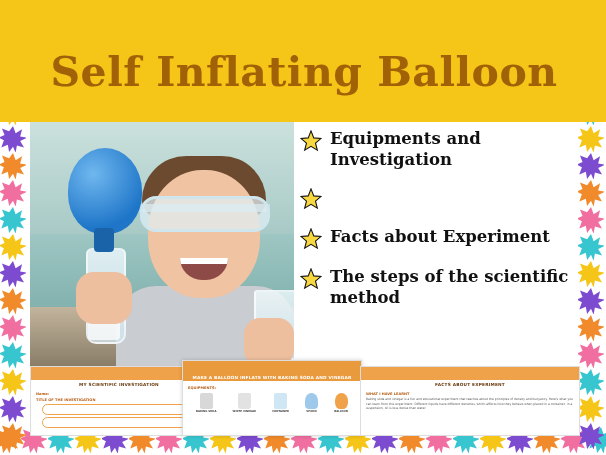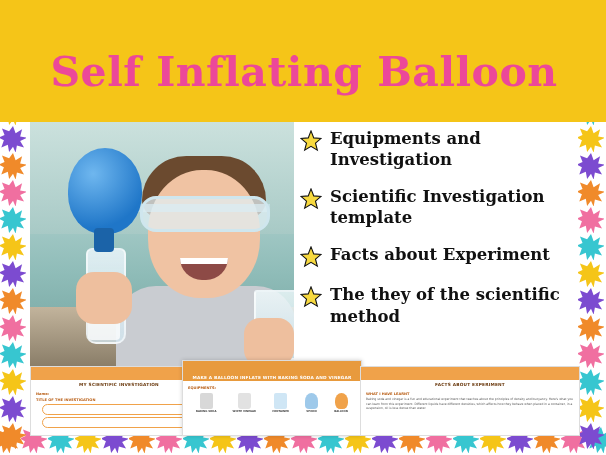--- a/index.html
+++ b/index.html
@@ -30,21 +30,21 @@
   }
   .title-inner{
     position:absolute;left:30px;top:22px;width:548px;height:100px;
     display:flex;align-items:center;justify-content:center;
   }
   .title-text{
     font-family:"DejaVu Serif", serif;
     font-weight:bold;
     font-size:41px;
     letter-spacing:0.5px;
-    color:#ec4899;
+    color:#a16207;
     white-space:nowrap;
   }
 
   
   .photo{
     position:absolute;left:30px;top:122px;width:264px;height:244px;
     overflow:hidden;
     background:#9fc9c9;
   }
   .photo-bg{position:absolute;inset:0;background:
@@ -581,39 +581,38 @@
       </span>
       <span class="bullet-text">Equipments and Investigation</span>
     </div>
 
     <div class="bullet">
       <span class="bullet-star">
         <svg viewBox="0 0 24 24">
             <polygon points="12,1 15,8.6 23,9.2 16.9,14.4 18.9,22 12,17.8 5.1,22 7.1,14.4 1,9.2 9,8.6" fill="#f7d93f" stroke="#111" stroke-width="1.2"></polygon>
           </svg>
       </span>
-      <span class="bullet-text">Scientific Investigation template</span>
     </div>
 
     <div class="bullet">
       <span class="bullet-star">
         <svg viewBox="0 0 24 24">
             <polygon points="12,1 15,8.6 23,9.2 16.9,14.4 18.9,22 12,17.8 5.1,22 7.1,14.4 1,9.2 9,8.6" fill="#f7d93f" stroke="#111" stroke-width="1.2"></polygon>
           </svg>
       </span>
       <span class="bullet-text">Facts about Experiment</span>
     </div>
 
     <div class="bullet">
       <span class="bullet-star">
         <svg viewBox="0 0 24 24">
             <polygon points="12,1 15,8.6 23,9.2 16.9,14.4 18.9,22 12,17.8 5.1,22 7.1,14.4 1,9.2 9,8.6" fill="#f7d93f" stroke="#111" stroke-width="1.2"></polygon>
           </svg>
       </span>
-      <span class="bullet-text">The they of the scientific method</span>
+      <span class="bullet-text">The steps of the scientific method</span>
     </div>
 
   </div>
 
   <div class="thumbs">
 
     <div class="thumb t1">
       <div class="th-head"></div>
       <div class="th-title">MY SCIENTIFIC INVESTIGATION</div>
       <div class="th-body">

